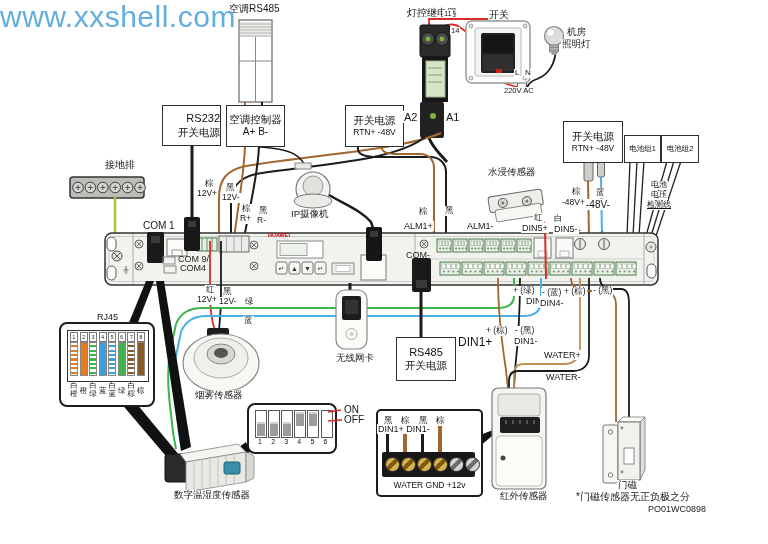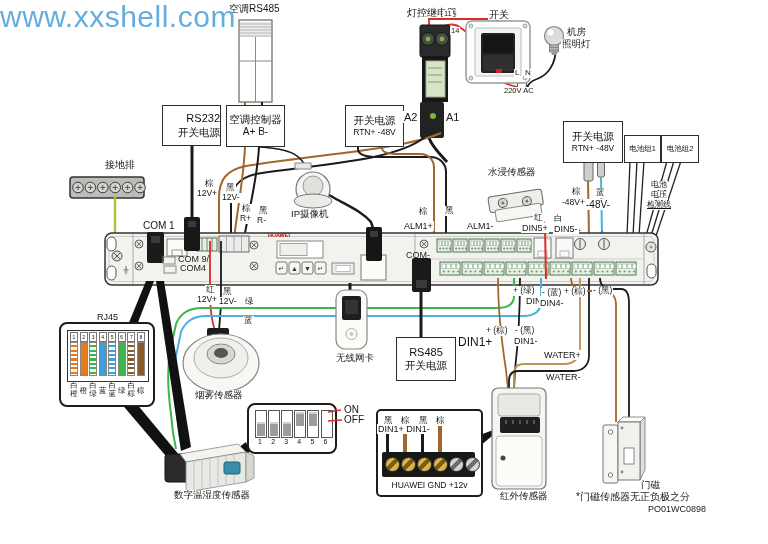--- a/index.html
+++ b/index.html
@@ -554,21 +554,21 @@
         <span class="dwire" style="left: 60px; width: 4px; background: rgb(162, 103, 47);"></span>
       </div>
     <div style="position:absolute;left:4px;top:41px;width:93px;height:25px;background:#181818;border-radius:2px;">
       <span class="screw gold" style="left:3px;"></span>
       <span class="screw gold" style="left:19px;"></span>
       <span class="screw gold" style="left:35px;"></span>
       <span class="screw gold" style="left:51px;"></span>
       <span class="screw silver" style="left:67px;"></span>
       <span class="screw silver" style="left:83px;"></span>
     </div>
-    <div style="position:absolute;left:0;top:69px;width:100%;text-align:center;font-size:8.5px;">HUAWEI GND +12v</div>
+    <div style="position:absolute;left:0;top:69px;width:100%;text-align:center;font-size:8.5px;">WATER GND +12v</div>
   </div>
 
   <div class="lbl-clear" style="left:648px;top:505px;font-size:9px;z-index:5;">PO01WC0898</div>
   <div class="watermark" style="color: rgb(99, 174, 222);">www.xxshell.com</div>
 <div class="lbl" style="left: 228px; top: 3px; font-size: 10px;">空调RS485</div>
     <div class="lbl" style="left: 406px; top: 7px; font-size: 10px;">灯控继电器</div>
     <div class="lbl" style="left: 443px; top: 10px; font-size: 7.5px;">11</div>
     <div class="lbl" style="left: 450px; top: 27px; font-size: 7.5px;">14</div>
     <div class="lbl" style="left: 488px; top: 9px; font-size: 10px;">开关</div>
     <div class="lbl" style="left: 566px; top: 27px; font-size: 9.5px;">机房</div>
@@ -619,15 +619,15 @@
     <div class="lbl" style="left: 563px; top: 287px; font-size: 8.5px;">+ (棕)</div>
     <div class="lbl" style="left: 592px; top: 286px; font-size: 8.5px;">- (黑)</div>
     <div class="lbl" style="left: 485px; top: 326px; font-size: 8.5px;">+ (棕)</div>
     <div class="lbl" style="left: 457px; top: 336px; font-size: 12px;">DIN1+</div>
     <div class="lbl" style="left: 514px; top: 326px; font-size: 8.5px;">- (黑)</div>
     <div class="lbl" style="left: 513px; top: 336px; font-size: 9px;">DIN1-</div>
     <div class="lbl" style="left: 543px; top: 350px; font-size: 9px;">WATER+</div>
     <div class="lbl" style="left: 545px; top: 372px; font-size: 9px;">WATER-</div>
     <div class="lbl" style="left: 173px; top: 490px; font-size: 9.5px;">数字温湿度传感器</div>
     <div class="lbl" style="left: 499px; top: 491px; font-size: 9.5px;">红外传感器</div>
-    <div class="lbl" style="left: 617px; top: 480px; font-size: 9.5px; margin-left: 23px;">门磁</div>
+    <div class="lbl" style="left: 617px; top: 480px; font-size: 9.5px;">门磁</div>
     <div class="lbl" style="left: 575px; top: 491px; font-size: 10px;">*门磁传感器无正负极之分</div>
   </div>
 
 </body></html>

